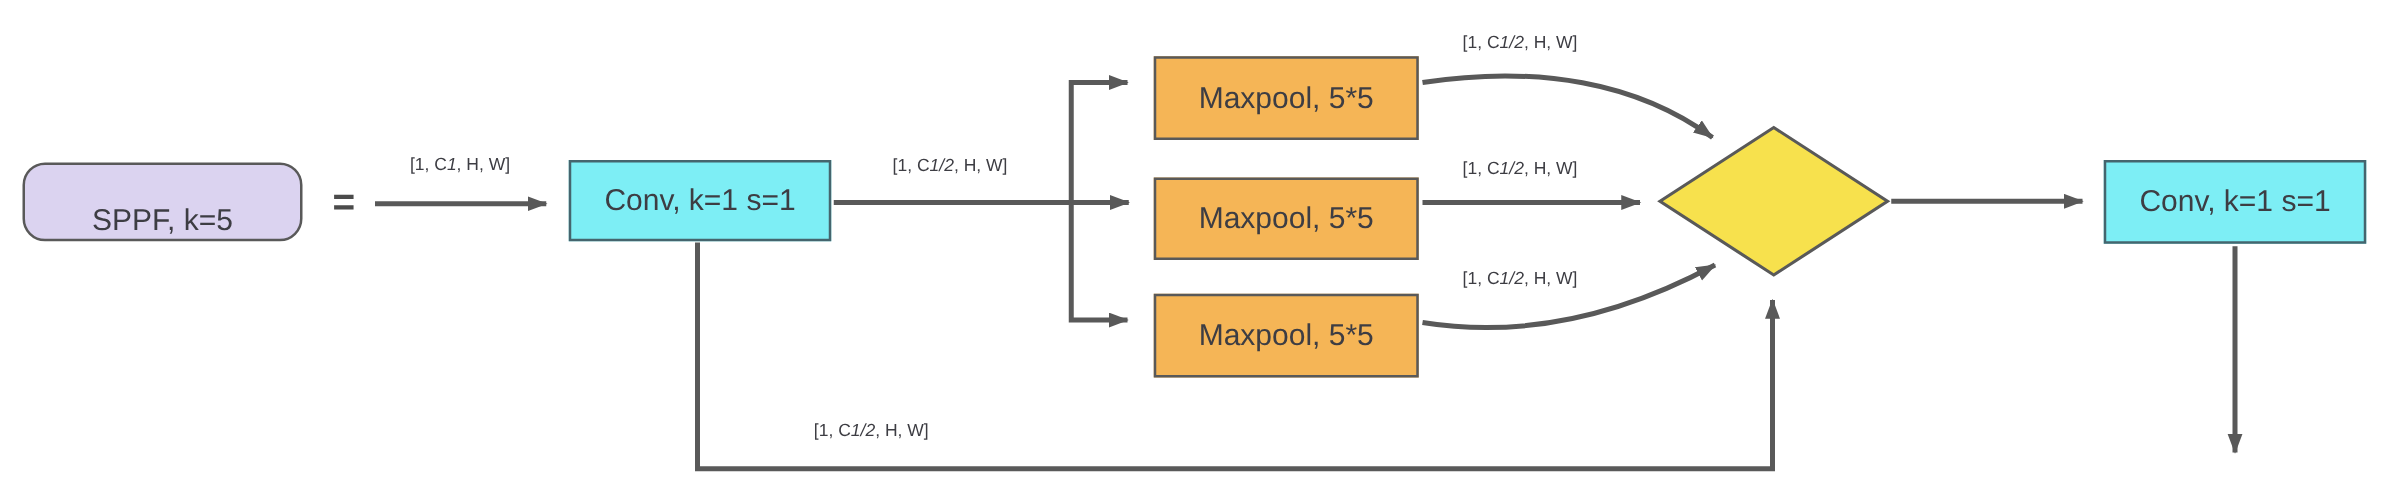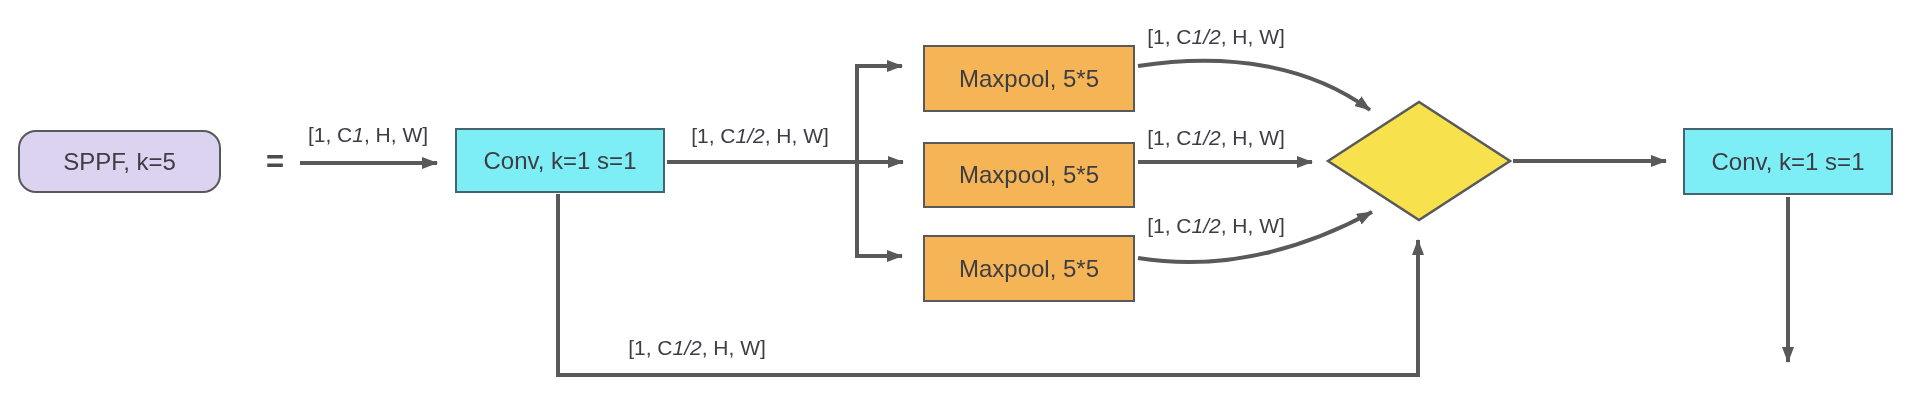--- a/index.html
+++ b/index.html
@@ -10,27 +10,27 @@
   body{font-family:"Liberation Sans", sans-serif;}
   #canvas{position:relative;width:1917px;height:403px;background:#ffffff;overflow:hidden;}
   #edges{position:absolute;left:0;top:0;width:1917px;height:403px;}
   .edge{stroke:var(--line);stroke-width:4;fill:none;}
   .node{position:absolute;display:flex;align-items:center;justify-content:center;
         box-sizing:border-box;color:var(--text);font-size:24px;white-space:nowrap;}
   .rounded{background:var(--lavender);border:2.5px solid var(--border);border-radius:18px;}
   .cyanbox{background:var(--cyan);border:2.5px solid var(--cyan-border);}
   .orangebox{background:var(--orange);border:2px solid var(--border);margin-top:12px;}
   .tlabel{position:absolute;width:200px;text-align:center;color:var(--text);
-          font-size:21px;white-space:nowrap;}
+          font-size:14px;white-space:nowrap;}
   .it{font-style:italic;}
   .equals{position:absolute;color:#4b4b4b;font-size:31px;font-weight:700;}
   .diamond-label{position:absolute;left:1328px;top:147px;width:182px;text-align:center;
           color:var(--text);font-size:24px;}
   
-  #n-sppf{left:18px;top:130px;width:203px;height:63px;}
+  #n-sppf{left:18px;top:130px;width:224px;height:63px;align-items:flex-end;}
   #n-conv1{left:455px;top:128px;width:210px;height:65px;}
   #n-mp1{left:923px;top:33px;width:212px;height:67px;}
   #n-mp2{left:923px;top:130px;width:212px;height:66px;}
   #n-mp3{left:923px;top:223px;width:212px;height:67px;}
   #n-conv2{left:1683px;top:128px;width:210px;height:67px;}
   #eq{left:266px;top:144px;}
   #l-input{left:268px;top:123px;}
   #l-after-conv1{left:660px;top:124px;}
   #l-mp1-out{left:1116px;top:25px;}
   #l-mp2-out{left:1116px;top:126px;}

